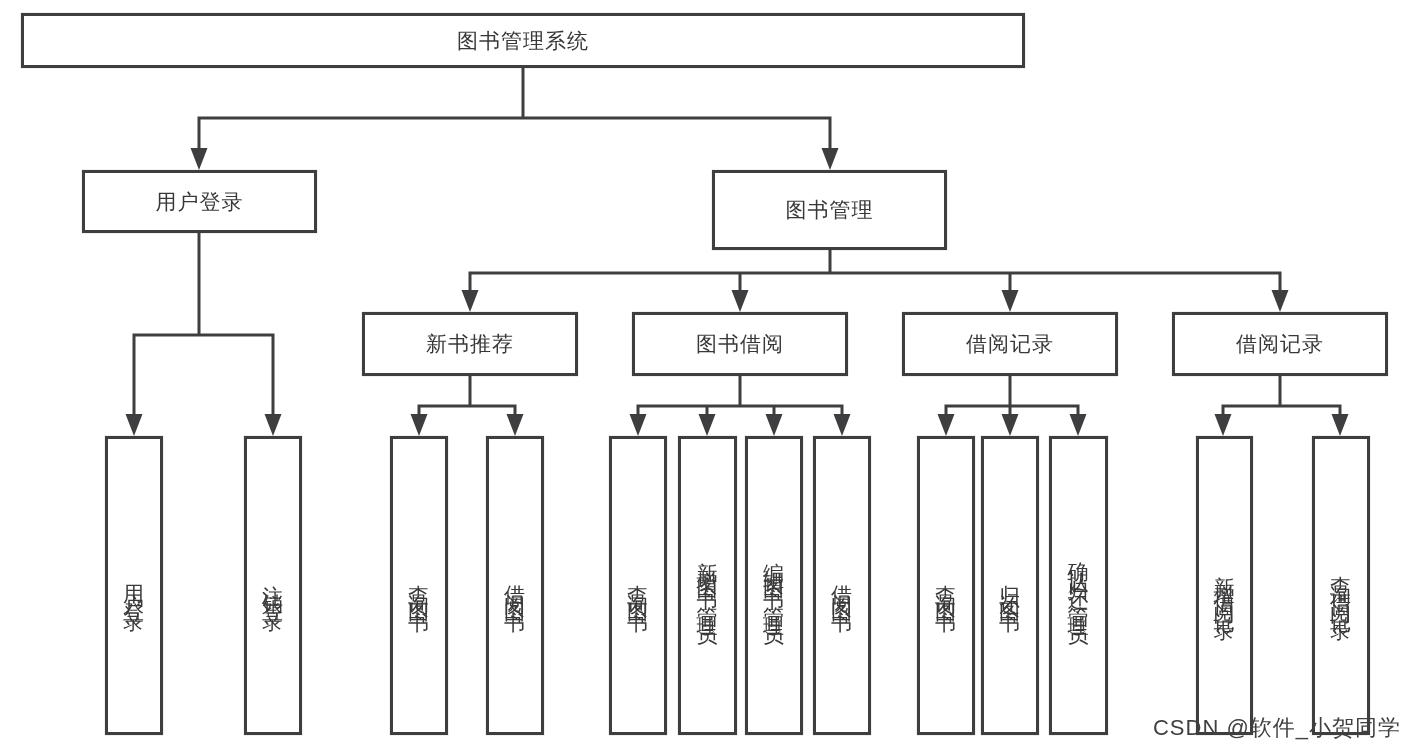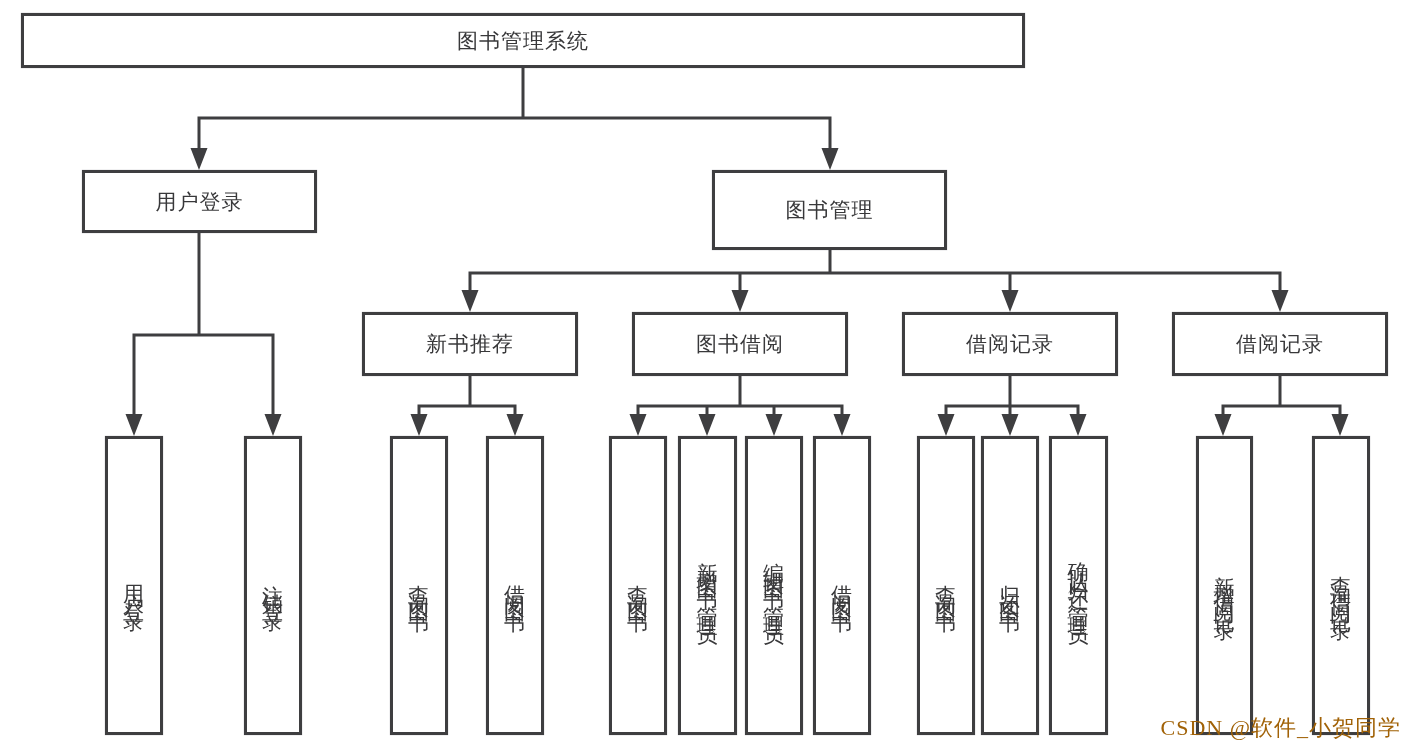--- a/index.html
+++ b/index.html
@@ -121,14 +121,14 @@
     <span class="lbl">确认归还（管理员）</span>
   </div>
 
   <div class="node leaf" style="left:1196px;top:436px;width:57px;height:299px">
     <span class="lbl">新增借阅记录</span>
   </div>
   <div class="node leaf" style="left:1312px;top:436px;width:58px;height:299px">
     <span class="lbl">查询借阅记录</span>
   </div>
 
-  <div id="watermark" style="color: #a16207; font-family: Liberation Serif, serif;">CSDN @软件_小贺同学</div>
+  <div id="watermark" style="color: #404040;">CSDN @软件_小贺同学</div>
 </div>
 
 </body></html>

